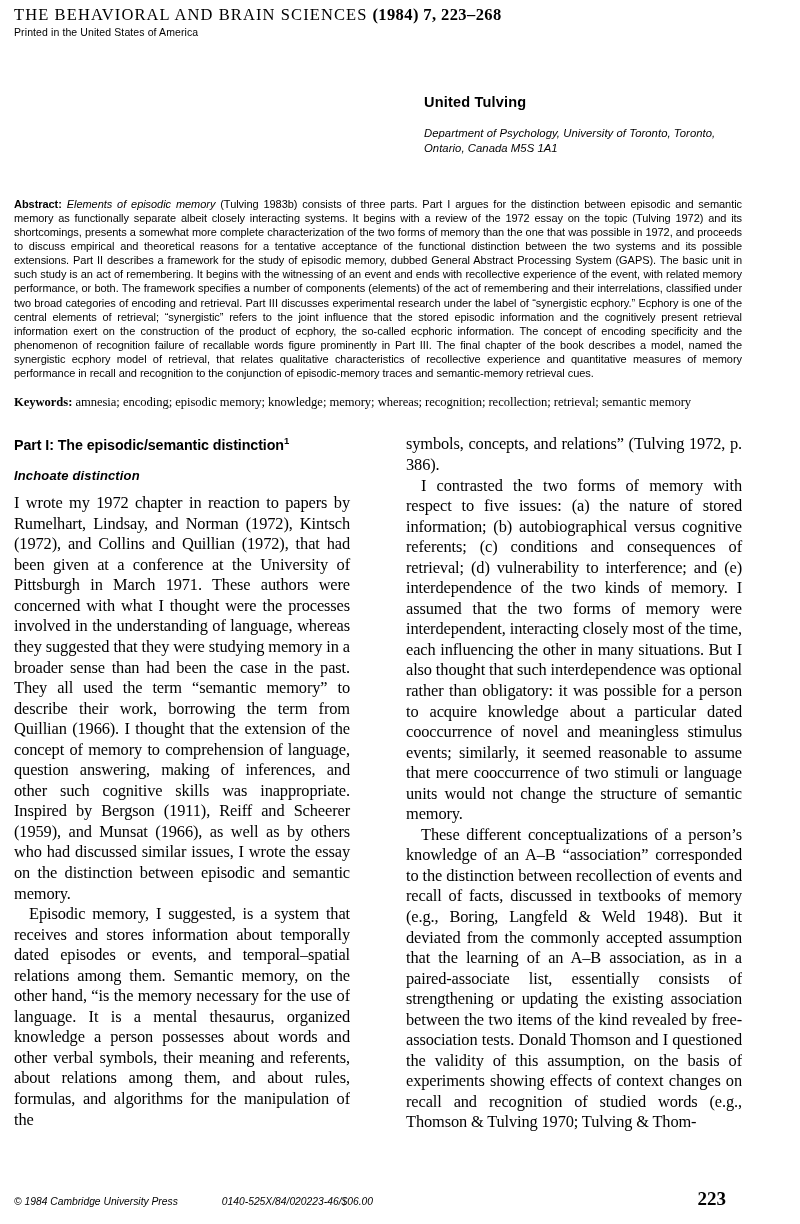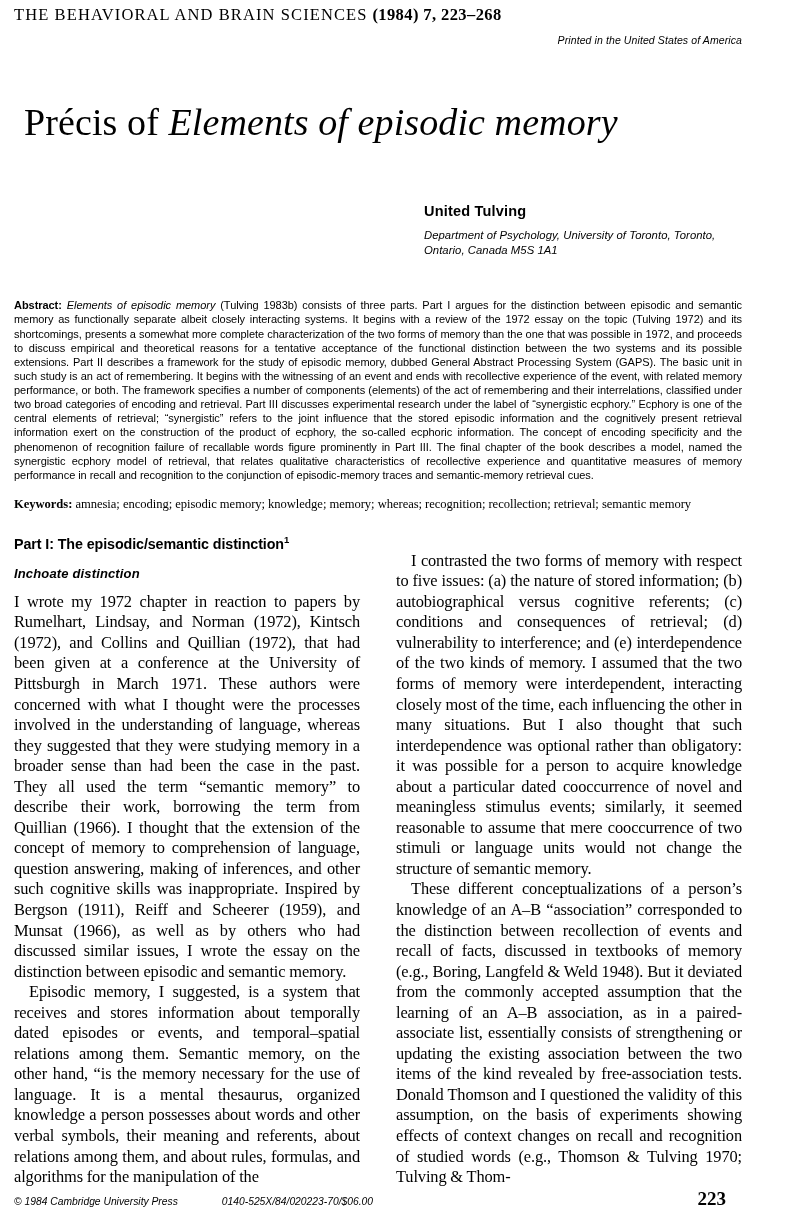--- a/index.html
+++ b/index.html
@@ -24,25 +24,23 @@
     font-family: "Liberation Serif", "DejaVu Serif", serif;
     font-size: 16.5px;
     letter-spacing: 0.8px;
     white-space: nowrap;
     line-height: 1.1;
   }
   .journal-head .jh-name { letter-spacing: 1.1px; }
   .journal-head .jh-vol { font-weight: bold; letter-spacing: 0.4px; }
   .printed-line {
     font-family: "Liberation Sans", "DejaVu Sans", sans-serif;
-    font-style: italic;
     font-size: 10.5px;
-    margin-top: 10px;
+    margin-top: 2px;
     letter-spacing: 0.1px;
-    text-align: right;
   }
 
   
   .title-block {
     margin-top: 52px;
     margin-left: 10px;
   }
   .doc-title {
     font-family: "Liberation Serif", "DejaVu Serif", serif;
     font-size: 38px;
@@ -62,21 +60,21 @@
     font-family: "Liberation Sans", "DejaVu Sans", sans-serif;
     font-weight: bold;
     font-size: 14.5px;
     letter-spacing: 0.2px;
   }
   .author-affil {
     font-family: "Liberation Sans", "DejaVu Sans", sans-serif;
     font-style: italic;
     font-size: 11.3px;
     line-height: 1.35;
-    margin-top: 9px;
+    margin-top: 16px;
     letter-spacing: 0.05px;
   }
 
   
   .abstract-block {
     margin-top: 40px;
     font-family: Liberation Sans, sans-serif;
     font-size: 11px;
     line-height: 1.285;
     text-align: justify;
@@ -91,22 +89,22 @@
     font-size: 12.6px;
     line-height: 1.285;
     letter-spacing: -0.05px;
   }
   .keywords-block .lbl { font-weight: bold; }
 
   
   .columns {
     margin-top: 24px;
     display: flex;
-    gap: 36px;
-    align-items: flex-end;
+    gap: 56px;
+    align-items: center;
   }
   .col { width: 366px; }
 
   .sec-head {
     font-family: "Liberation Sans", "DejaVu Sans", sans-serif;
     font-weight: bold;
     font-size: 14.3px;
     letter-spacing: -0.1px;
     margin: 0 0 13px 0;
     line-height: 1.2;
@@ -172,48 +170,46 @@
 <body>
 
 <div class="page">
 
   <div class="journal-head">
     <span class="jh-name">THE BEHAVIORAL AND BRAIN SCIENCES</span>
     <span class="jh-vol">(1984) 7, 223–268</span>
   </div>
   <div class="printed-line">Printed in the United States of America</div>
 
-  <div class="title-block">
-    <h1 class="doc-title"><span>Précis of </span><span class="ital">Elements of episodic memory</span></h1>
-  </div>
 
   <div class="author-block">
     <div class="author-name">United Tulving</div>
     <div class="author-affil">Department of Psychology, University of Toronto, Toronto, Ontario, Canada M5S 1A1</div>
   </div>
 
   <div class="abstract-block"><span class="lbl">Abstract:</span> <span class="ital">Elements of episodic memory</span><span> (Tulving 1983b) consists of three parts. Part I argues for the distinction between episodic and semantic memory as functionally separate albeit closely interacting systems. It begins with a review of the 1972 essay on the topic (Tulving 1972) and its shortcomings, presents a somewhat more complete characterization of the two forms of memory than the one that was possible in 1972, and proceeds to discuss empirical and theoretical reasons for a tentative acceptance of the functional distinction between the two systems and its possible extensions. Part II describes a framework for the study of episodic memory, dubbed General Abstract Processing System (GAPS). The basic unit in such study is an act of remembering. It begins with the witnessing of an event and ends with recollective experience of the event, with related memory performance, or both. The framework specifies a number of components (elements) of the act of remembering and their interrelations, classified under two broad categories of encoding and retrieval. Part III discusses experimental research under the label of “synergistic ecphory.” Ecphory is one of the central elements of retrieval; “synergistic” refers to the joint influence that the stored episodic information and the cognitively present retrieval information exert on the construction of the product of ecphory, the so-called ecphoric information. The concept of encoding specificity and the phenomenon of recognition failure of recallable words figure prominently in Part III. The final chapter of the book describes a model, named the synergistic ecphory model of retrieval, that relates qualitative characteristics of recollective experience and quantitative measures of memory performance in recall and recognition to the conjunction of episodic-memory traces and semantic-memory retrieval cues.</span></div>
 
   <div class="keywords-block"><span class="lbl">Keywords:</span><span> amnesia; encoding; episodic memory; knowledge; memory; whereas; recognition; recollection; retrieval; semantic memory</span></div>
 
   <div class="columns">
 
     <div class="col">
       <h2 class="sec-head"><span>Part I: The episodic/semantic distinction</span><sup>1</sup></h2>
       <h3 class="sub-head">Inchoate distinction</h3>
       <p class="body-par">I wrote my 1972 chapter in reaction to papers by Rumelhart, Lindsay, and Norman (1972), Kintsch (1972), and Collins and Quillian (1972), that had been given at a conference at the University of Pittsburgh in March 1971. These authors were concerned with what I thought were the processes involved in the understanding of language, whereas they suggested that they were studying memory in a broader sense than had been the case in the past. They all used the term “semantic memory” to describe their work, borrowing the term from Quillian (1966). I thought that the extension of the concept of memory to comprehension of language, question answering, making of inferences, and other such cognitive skills was inappropriate. Inspired by Bergson (1911), Reiff and Scheerer (1959), and Munsat (1966), as well as by others who had discussed similar issues, I wrote the essay on the distinction between episodic and semantic memory.</p>
       <p class="body-par indent clipped">Episodic memory, I suggested, is a system that receives and stores information about temporally dated episodes or events, and temporal–spatial relations among them. Semantic memory, on the other hand, “is the memory necessary for the use of language. It is a mental thesaurus, organized knowledge a person possesses about words and other verbal symbols, their meaning and referents, about relations among them, and about rules, formulas, and algorithms for the manipulation of the</p>
     </div>
 
     <div class="col">
+      <p class="body-par">symbols, concepts, and relations” (Tulving 1972, p. 386).</p>
       <p class="body-par indent">I contrasted the two forms of memory with respect to five issues: (a) the nature of stored information; (b) autobiographical versus cognitive referents; (c) conditions and consequences of retrieval; (d) vulnerability to interference; and (e) interdependence of the two kinds of memory. I assumed that the two forms of memory were interdependent, interacting closely most of the time, each influencing the other in many situations. But I also thought that such interdependence was optional rather than obligatory: it was possible for a person to acquire knowledge about a particular dated cooccurrence of novel and meaningless stimulus events; similarly, it seemed reasonable to assume that mere cooccurrence of two stimuli or language units would not change the structure of semantic memory.</p>
       <p class="body-par indent clipped">These different conceptualizations of a person’s knowledge of an A–B “association” corresponded to the distinction between recollection of events and recall of facts, discussed in textbooks of memory (e.g., Boring, Langfeld &amp; Weld 1948). But it deviated from the commonly accepted assumption that the learning of an A–B association, as in a paired-associate list, essentially consists of strengthening or updating the existing association between the two items of the kind revealed by free-association tests. Donald Thomson and I questioned the validity of this assumption, on the basis of experiments showing effects of context changes on recall and recognition of studied words (e.g., Thomson &amp; Tulving 1970; Tulving &amp; Thom-</p>
     </div>
 
   </div>
 
   <div class="footer">
     <span class="copyright">© 1984 Cambridge University Press</span>
-    <span class="issn">0140-525X/84/020223-70/$06.00</span>
+    <span class="issn">0140-525X/84/020223-46/$06.00</span>
     <span class="page-no">223</span>
   </div>
 
 </div>
 
 </body></html>

